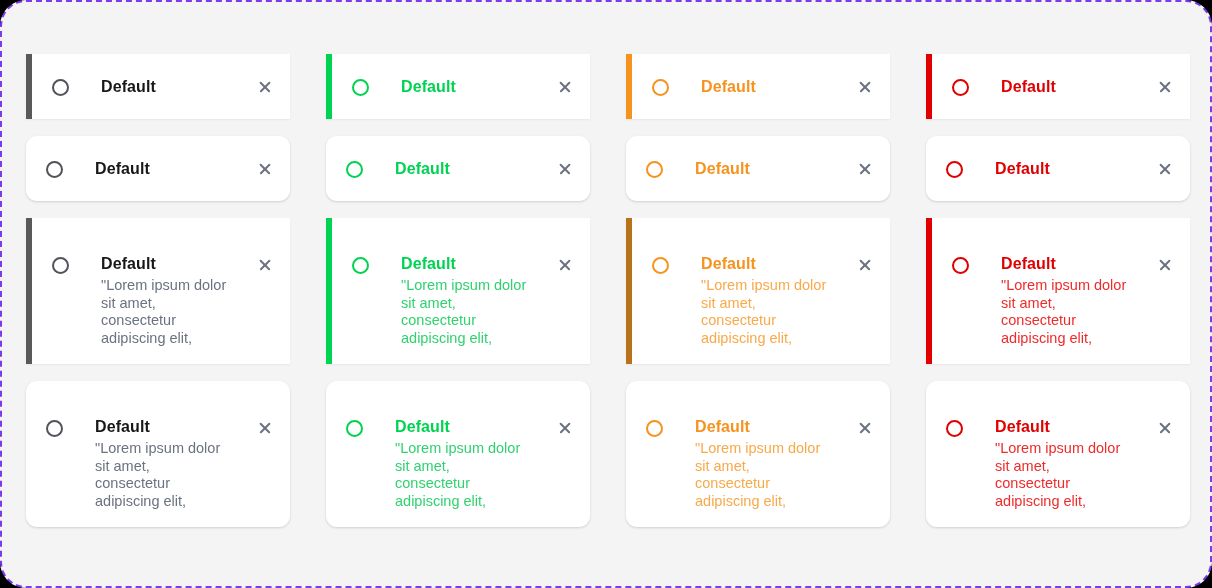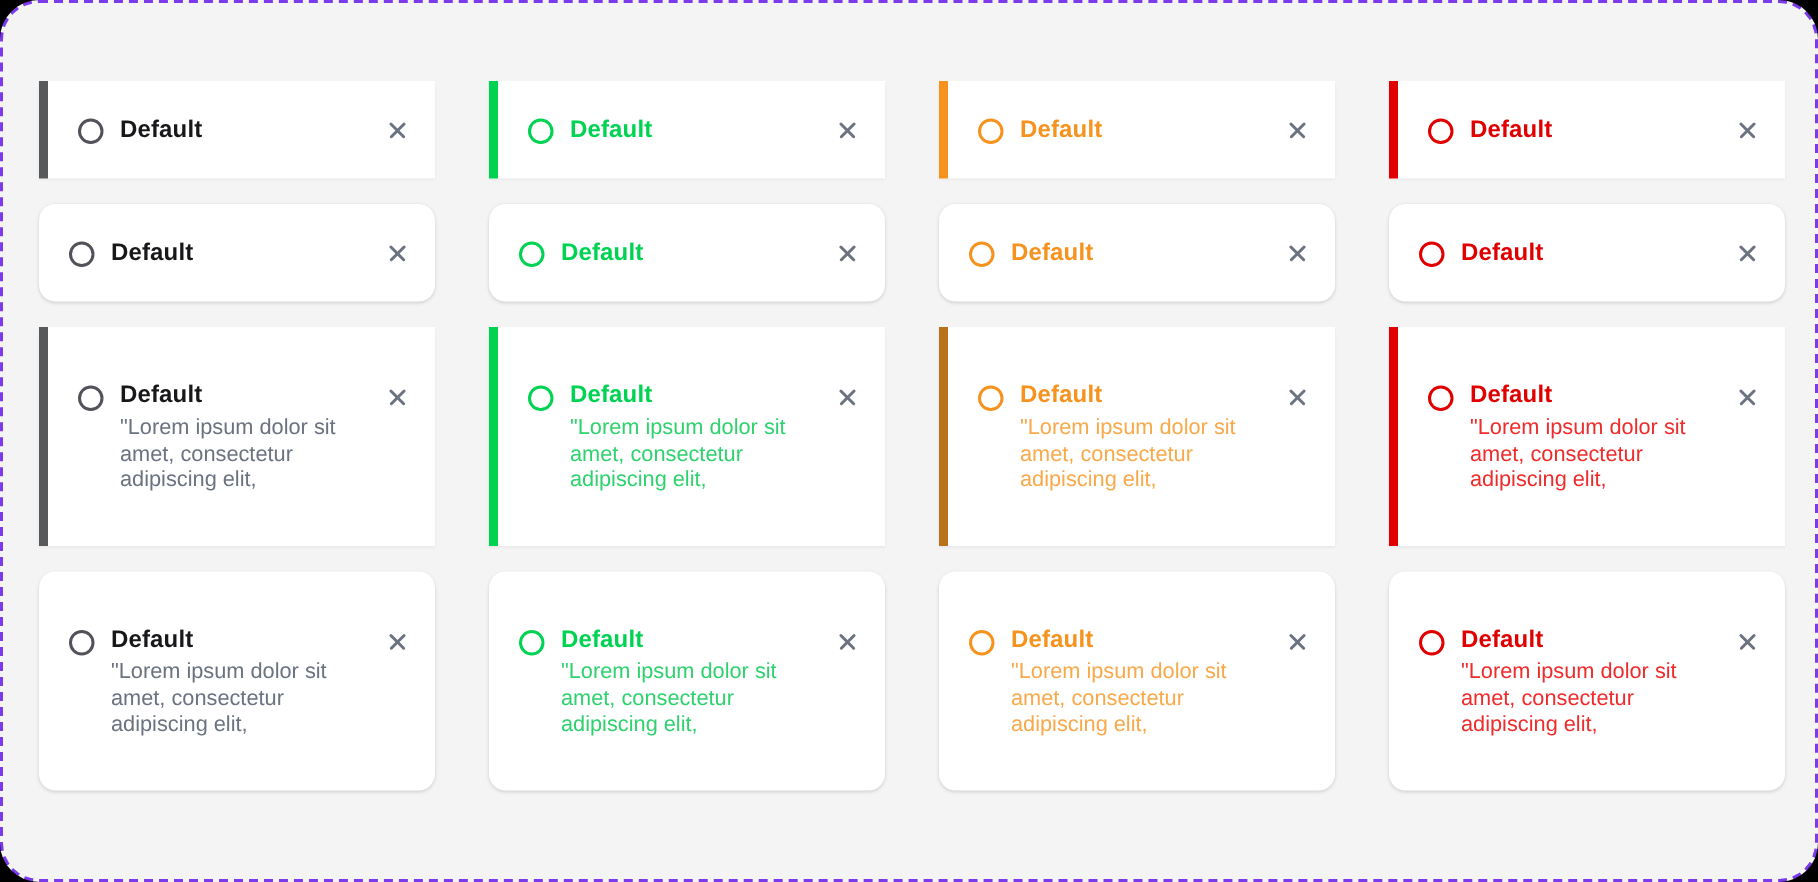--- a/index.html
+++ b/index.html
@@ -68,20 +68,21 @@
   .row-compact .alert-card { height: 65px; }
   .row-detailed .alert-card { height: 146px; }
 
   .alert-inner {
     flex: 1 1 auto;
     display: flex;
     align-items: flex-start;
     height: 100%;
     padding: 0 14px 0 20px;
     box-sizing: border-box;
+    gap: 21px;
   }
   .row-compact .alert-inner { align-items: center; }
   .row-detailed .alert-inner { padding-top: 36px; }
 
   .status-icon {
     flex: 0 0 auto;
     width: 17px;
     height: 17px;
     border-radius: 50%;
     border: 2px solid currentColor;

